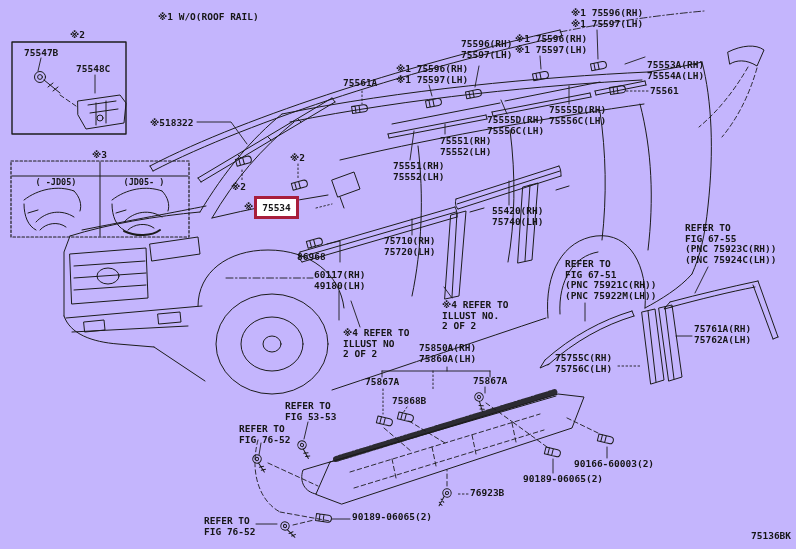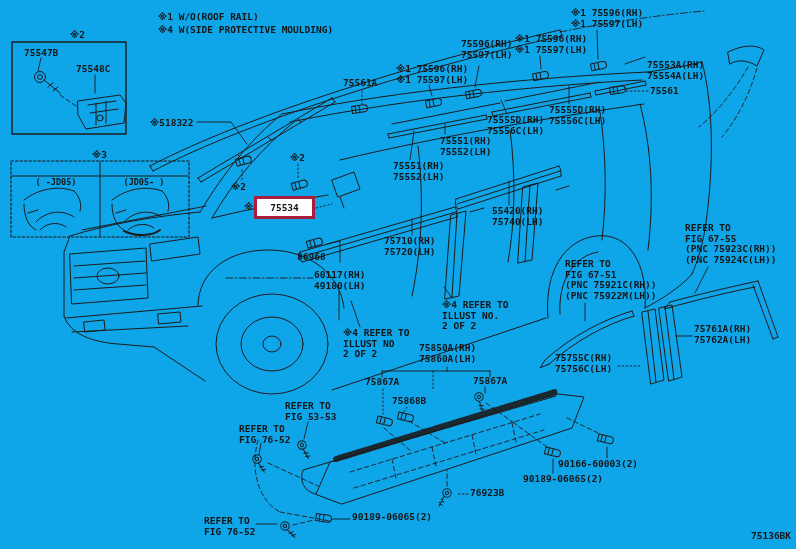--- a/index.html
+++ b/index.html
@@ -1,23 +1,23 @@
 <!DOCTYPE html>
 <html><head>
 <meta charset="utf-8">
 <style>
   html,body{margin:0;padding:0;background:#9a9a9a;}
-  .stage{position:relative;width:796px;height:549px;background:#0ea5e9;overflow:hidden;
+  .stage{position:relative;width:796px;height:549px;background:#c4b5fd;overflow:hidden;
          font-family:"DejaVu Sans Mono","DejaVu Sans",monospace;}
   .stage svg{position:absolute;left:0;top:0;}
   .lbl{position:absolute;font-weight:bold;font-size:9.5px;line-height:10.5px;color:#161616;
        white-space:pre-line;letter-spacing:0;}
   .sm{font-size:8.5px;line-height:9px;margin-top:13px;}
   .ctr{text-align:center;}
-  .hlbox{position:absolute;left:254px;top:196px;width:61px;height:23px;border:3px solid #a81e3c;
+  .hlbox{position:absolute;left:254px;top:196px;width:45px;height:23px;border:3px solid #a81e3c;
          background:#ffffff;box-sizing:border-box;display:flex;align-items:center;justify-content:center;
          font-weight:bold;font-size:9.5px;color:#161616;}
 </style>
 </head>
 <body>
 
 <div class="stage">
 
   <svg width="796" height="549" viewBox="0 0 796 549">
     <defs>
@@ -256,21 +256,20 @@
 
       <use href="#scrw" transform="translate(302,445) rotate(28)"></use>
       <use href="#scrw" transform="translate(257,459) rotate(24)"></use>
       <use href="#scrw" transform="translate(285,526) rotate(12)"></use>
       <use href="#scrw" transform="translate(479,397) rotate(40)"></use>
       <use href="#scrw" transform="translate(447,493) rotate(85)"></use>
     </g>
   </svg>
 
   <div class="lbl" style="left:158px;top:12px">※1 W/O(ROOF RAIL)</div>
-  <div class="lbl" style="left:158px;top:25px">※4 W(SIDE PROTECTIVE MOULDING)</div>
 
   <div class="lbl" style="left:70px;top:30px">※2</div>
   <div class="lbl" style="left:24px;top:48px">75547B</div>
   <div class="lbl" style="left:76px;top:64px">75548C</div>
 
   <div class="lbl" style="left:92px;top:150px">※3</div>
   <div class="lbl sm ctr" style="left:14px;top:165px;width:84px">( -JD05)</div>
   <div class="lbl sm ctr" style="left:102px;top:165px;width:84px">(JD05- )</div>
 
   <div class="lbl" style="left:150px;top:118px">※518322</div>
@@ -336,18 +335,18 @@
   <div class="lbl" style="left:473px;top:376px">75867A</div>
   <div class="lbl" style="left:392px;top:396px">75868B</div>
   <div class="lbl" style="left:285px;top:401px">REFER TO
 FIG 53-53</div>
   <div class="lbl" style="left:239px;top:424px">REFER TO
 FIG 76-52</div>
   <div class="lbl" style="left:204px;top:516px">REFER TO
 FIG 76-52</div>
   <div class="lbl" style="left:352px;top:512px">90189-06065(2)</div>
   <div class="lbl" style="left:523px;top:474px">90189-06065(2)</div>
-  <div class="lbl" style="left:558px;top:459px">90166-60003(2)</div>
+  <div class="lbl" style="left:574px;top:459px">90166-60003(2)</div>
   <div class="lbl" style="left:470px;top:488px">76923B</div>
 
   <div class="lbl" style="left:751px;top:531px">75136BK</div>
 
 </div>
 
 </body></html>

